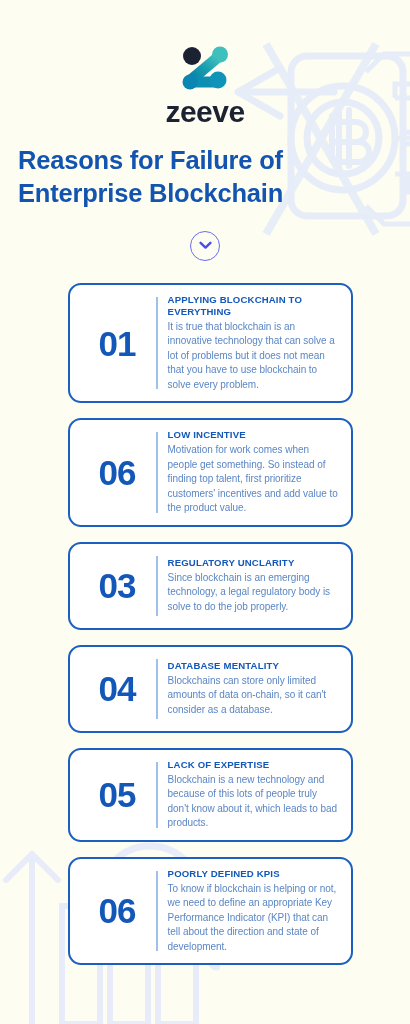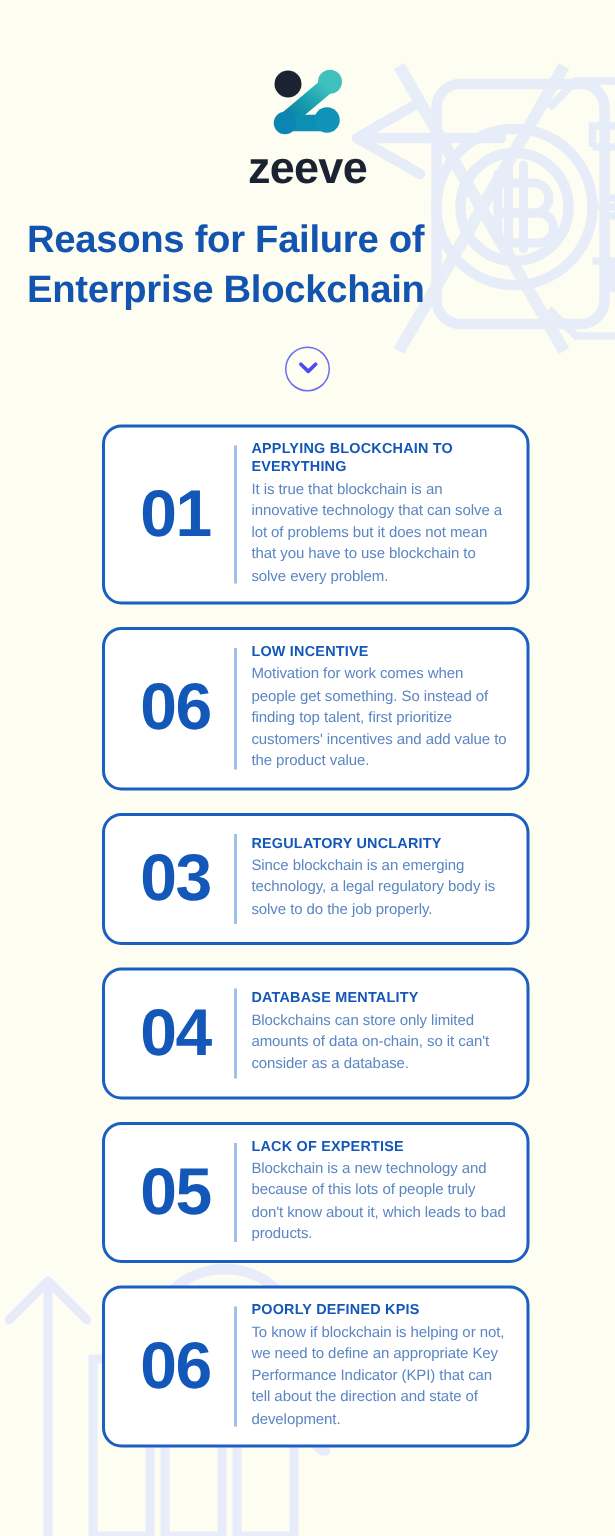--- a/index.html
+++ b/index.html
@@ -104,21 +104,21 @@
     border: 2px solid #1b5fc1;
     border-radius: 13px;
     display: flex;
     align-items: center;
     padding: 9px 12px 9px 8px;
     min-height: 88px;
   }
 
   .card-number {
     color: #1358b8;
-    font-size: 44px;
+    font-size: 35px;
     font-weight: bold;
     letter-spacing: -1px;
     width: 78px;
     text-align: center;
     flex: 0 0 78px;
     line-height: 1;
   }
 
   .card-divider {
     width: 1.6px;

